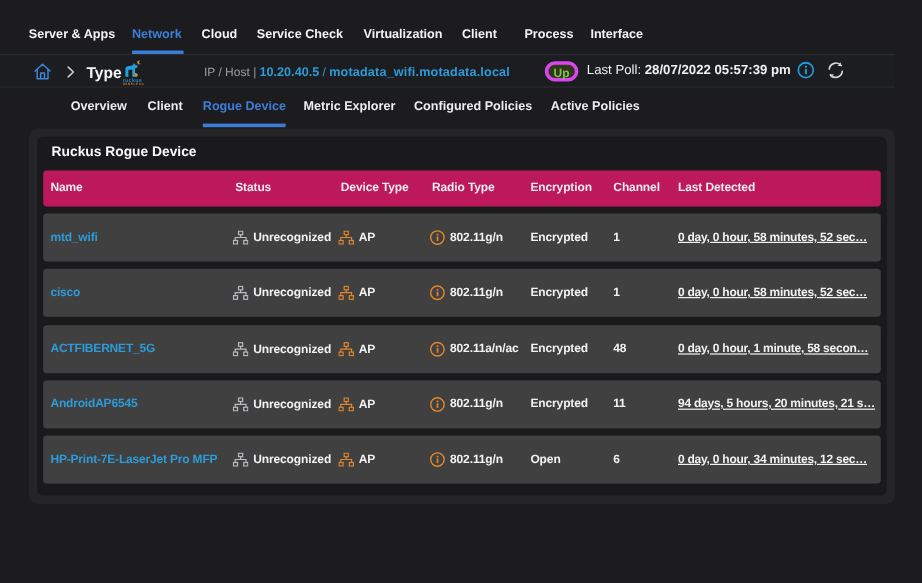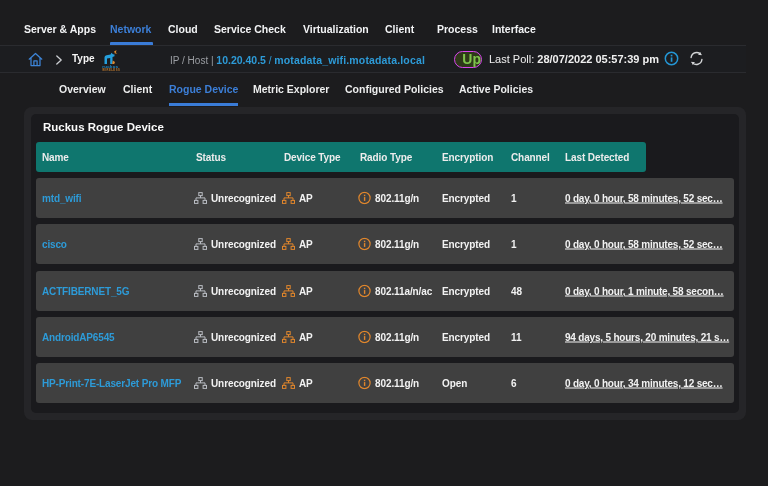--- a/index.html
+++ b/index.html
@@ -23,22 +23,22 @@
   #tabs .active { color:#3c7fd8; }
   #tabline { position:absolute; left:138px; top:30px; width:69px; height:3px;
     background:#3a7cd8; }
   
   #panel { position:absolute; left:24px; top:107px; width:722px; height:313px;
     background:#252528; border-radius:8px; }
   #inner { position:absolute; left:7px; top:7px; width:708px; height:299px;
     background:#1a1a1d; border-radius:5px; }
   #ptitle { position:absolute; left:12px; top:7px; font-size:11.5px;
     font-weight:bold; color:#fafafa; }
-  .hrow { position:absolute; left:5px; top:28px; width:610px; height:30px;
-    background:#0f766e; border-radius:3px; }
+  .hrow { position:absolute; left:5px; top:28px; width:698px; height:30px;
+    background:#be185d; border-radius:3px;text-align:center; }
   .row { position:absolute; left:5px; width:698px; height:40px;
     background:#404040; border-radius:3px; }
   .cell { position:absolute; top:50%; transform:translateY(-50%);
     font-size:10px; font-weight:bold; color:#f2f2f2; white-space:nowrap; letter-spacing:-0.1px; }
   .hcell { color:#ececec; }
   .name { color:#2d9bd8; letter-spacing:-0.15px; }
   .ld { letter-spacing:-0.2px;text-decoration:underline; }
   .icell { display:flex; align-items:center; gap:4px; }
   .clip { overflow:hidden; }
   svg { display:block; }
@@ -58,36 +58,36 @@
   <div id="navline"></div>
 </div>
 
 <div id="bar2">
   <svg class="t" style="left:27px; top:5px" width="17" height="17" viewBox="0 0 17 17">
     <path d="M2.2 8.2 L8.5 2.5 L14.8 8.2 M4 7 L4 14.6 L13 14.6 L13 7 M6.9 14.6 L6.9 9.9 L10.1 9.9 L10.1 14.6" fill="none" stroke="#3d85d8" stroke-width="1.25" stroke-linecap="round" stroke-linejoin="round"></path>
   </svg>
   <svg class="t" style="left:55px; top:9px" width="8" height="10" viewBox="0 0 8 10">
     <path d="M1.8 1 L6.2 5 L1.8 9" fill="none" stroke="#cdd0d4" stroke-width="1.3" stroke-linecap="round" stroke-linejoin="round"></path>
   </svg>
-  <span class="t" style="left:72px; top:7px; font-size:10px; font-weight:bold; color:#f5f5f5;text-align:center;">Type</span>
+  <span class="t" style="left:72px; top:7px; font-size:13px; font-weight:bold; color:#f5f5f5;text-align:center;">Type</span>
 
   <svg class="t" style="left:100px; top:2px" width="28" height="24" viewBox="0 0 28 24">
     <path d="M14.2 3.2 L16.6 2.2 L15.8 4.4 L17.4 5.6 L14.8 5.6 Z" fill="#e08a2e"></path>
     <path d="M4.5 16 L4.5 9.5 Q4.5 7.5 6.5 7.2 L10.5 6.6 L11.5 4.8 L13 6.2 L14.5 6.4 L14.5 8.2
       L12.5 9 L12.5 16 L10.2 16 L10.2 10 L7 10.4 L7 16 Z" fill="#259fdc"></path>
     <path d="M12.8 12.5 L15 14 L14.2 16 L12.2 16 Z" fill="#e08a2e"></path>
     <text x="2.2" y="20" font-size="4.4" font-weight="bold" fill="#1e8fd0" letter-spacing="0.3">ruckus</text>
     <text x="2.2" y="23.2" font-size="2.7" font-weight="bold" fill="#c87f2e" letter-spacing="0.5">WIRELESS</text>
   </svg>
   <span class="t" style="left:170px; top:8px; font-size:10px; color:#9b9ea3;">IP / Host |
     <b style="color:#2d9bd8; font-size:10.5px;">10.20.40.5</b> <span style="color:#2d9bd8">/</span>
     <b style="color:#2d9bd8; font-size:10.5px; letter-spacing:0.15px;">motadata_wifi.motadata.local</b></span>
-  <span class="t" style="left:454px; top:5px; width:28px; height:17px; border:1px solid #d946ef;
-    border-radius:9px; background:#2e3819; color:#7ec34c; font-size:14px; font-weight:bold;
-    text-align:right; line-height:15px;">Up</span>
+  <span class="t" style="left:454px; top:5px; width:28px; height:17px; border:3px solid #d946ef;
+    border-radius:9px; background:#2e3819; color:#7ec34c; font-size:10px; font-weight:bold;
+    text-align:center; line-height:15px;">Up</span>
   <span class="t" style="left:489px; top:7px; font-size:11px; color:#f0f0f0;">Last Poll:
     <b>28/07/2022 05:57:39 pm</b></span>
   <svg class="t" style="left:664px; top:5px" width="15" height="15" viewBox="0 0 15 15">
     <circle cx="7.5" cy="7.5" r="6.2" fill="none" stroke="#2496d4" stroke-width="1.5"></circle>
     <rect x="6.7" y="6.4" width="1.7" height="4.4" fill="#2496d4"></rect>
     <rect x="6.7" y="3.7" width="1.7" height="1.7" fill="#2496d4"></rect>
   </svg>
   <svg class="t" style="left:689px; top:5px" width="15" height="15" viewBox="0 0 15 15">
     <path d="M2.1 6.5 A5.6 5.6 0 0 1 12.0 3.6" fill="none" stroke="#d3d5d7" stroke-width="1.4" stroke-linecap="round"></path>
     <path d="M11.6 0.9 L12.0 3.9 L9.0 4.1 Z" fill="#d3d5d7"></path>

